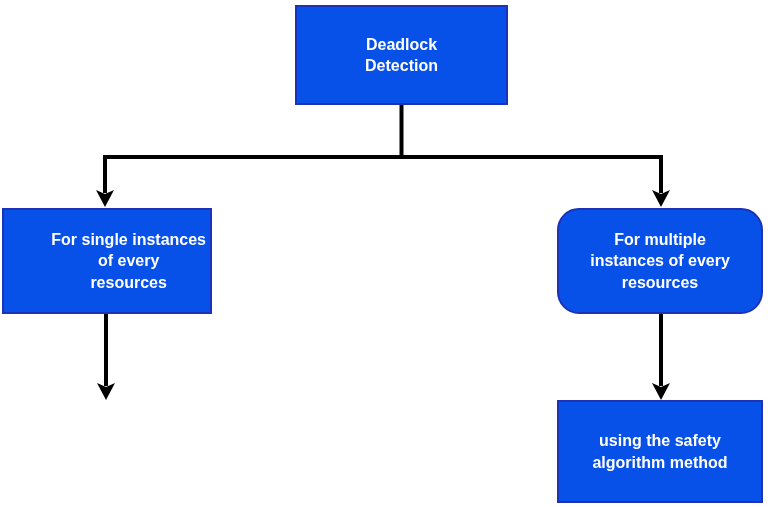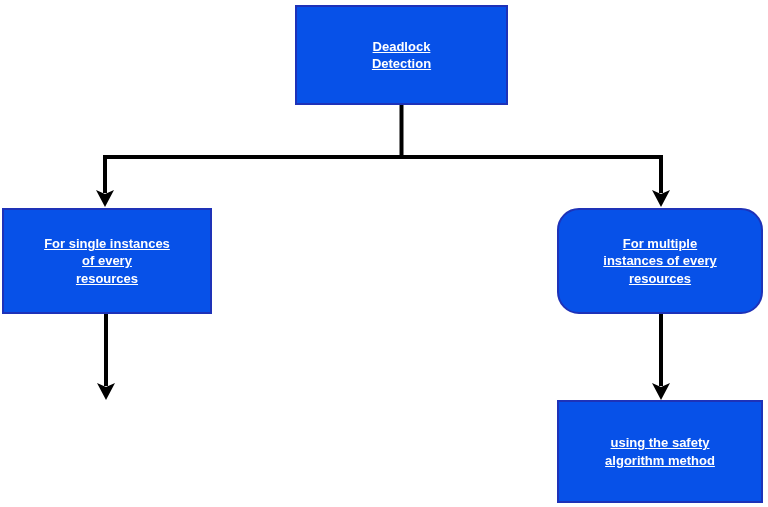--- a/index.html
+++ b/index.html
@@ -41,27 +41,26 @@
     border: 2px solid var(--box-border);
     color: var(--text-color);
     display: flex;
     align-items: center;
     justify-content: center;
     text-align: center;
   }
   .node-label {
     white-space: pre-line;
     font-weight: bold;
-    font-size: 13px;
+    font-size: 16px;
     line-height: 1.32;
     padding: 0 4px;
-    text-decoration: underline;
   }
   .node-root     { left: 295px; top: 5px;   width: 213px; height: 100px; }
-  .node-single   { left: 2px;   top: 208px; width: 210px; height: 106px; }
+  .node-single   { left: 2px;   top: 208px; width: 210px; height: 106px; justify-content: flex-end; }
   .node-multiple { left: 557px; top: 208px; width: 206px; height: 106px; border-radius: 22px; }
   .node-waitfor  { left: 2px;   top: 400px; width: 210px; height: 103px; }
   .node-safety   { left: 557px; top: 400px; width: 206px; height: 103px; }
 </style>
 </head>
 <body>
 
 <div class="canvas">
 
   <svg class="edges-svg" viewBox="0 0 768 507" xmlns="http://www.w3.org/2000/svg">

